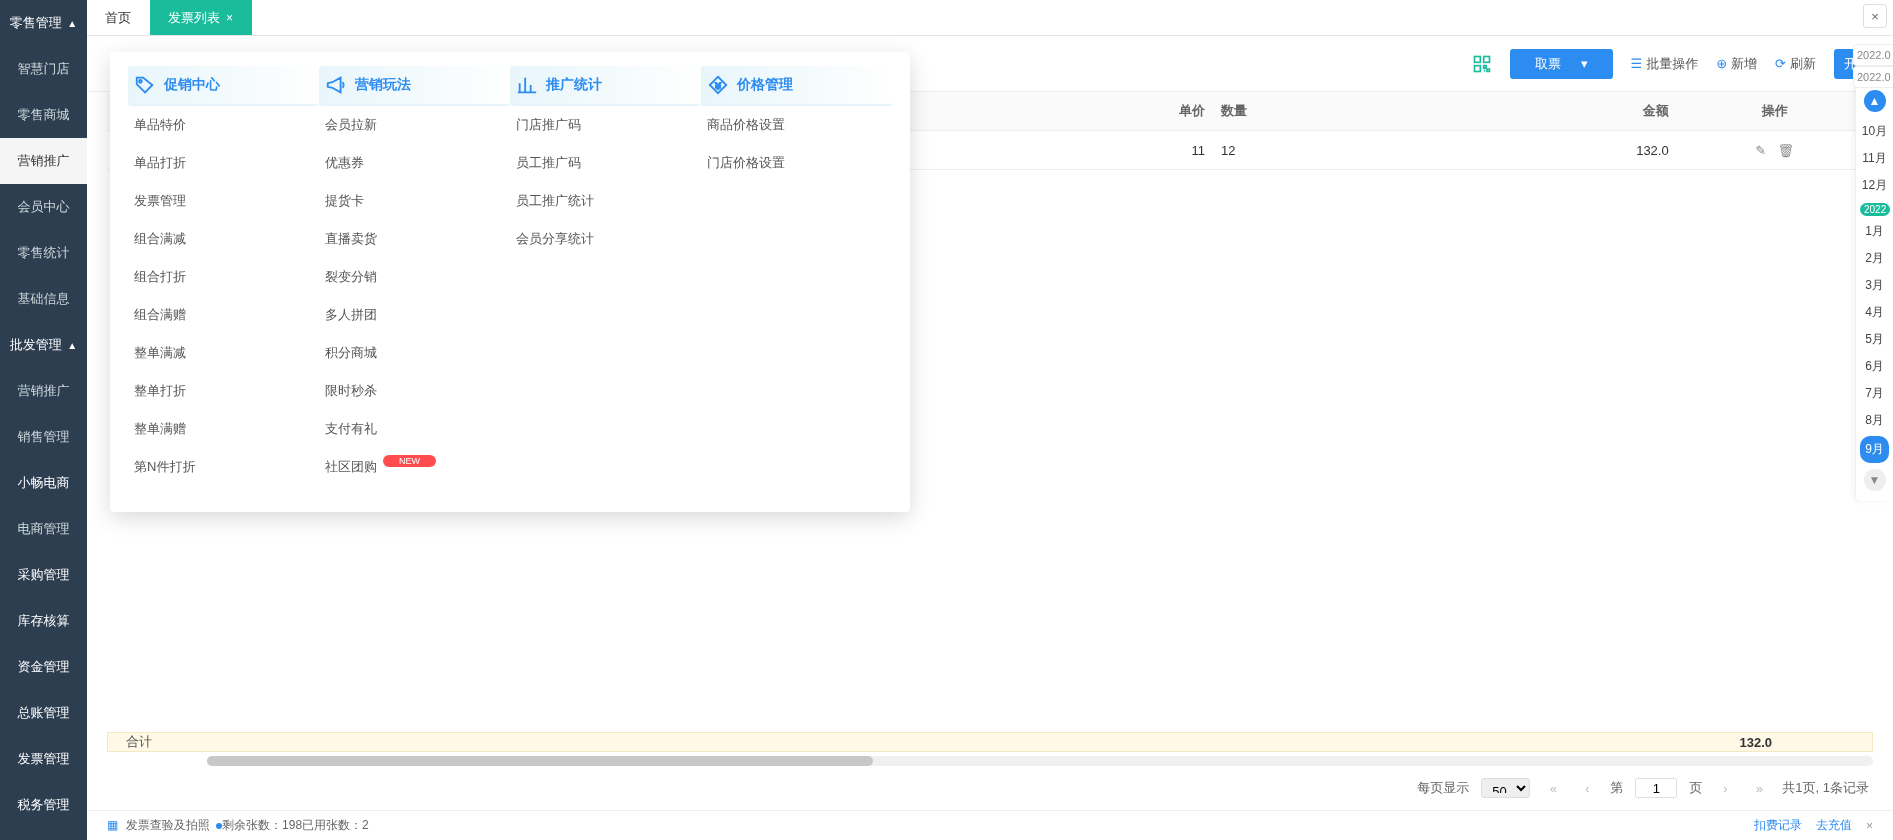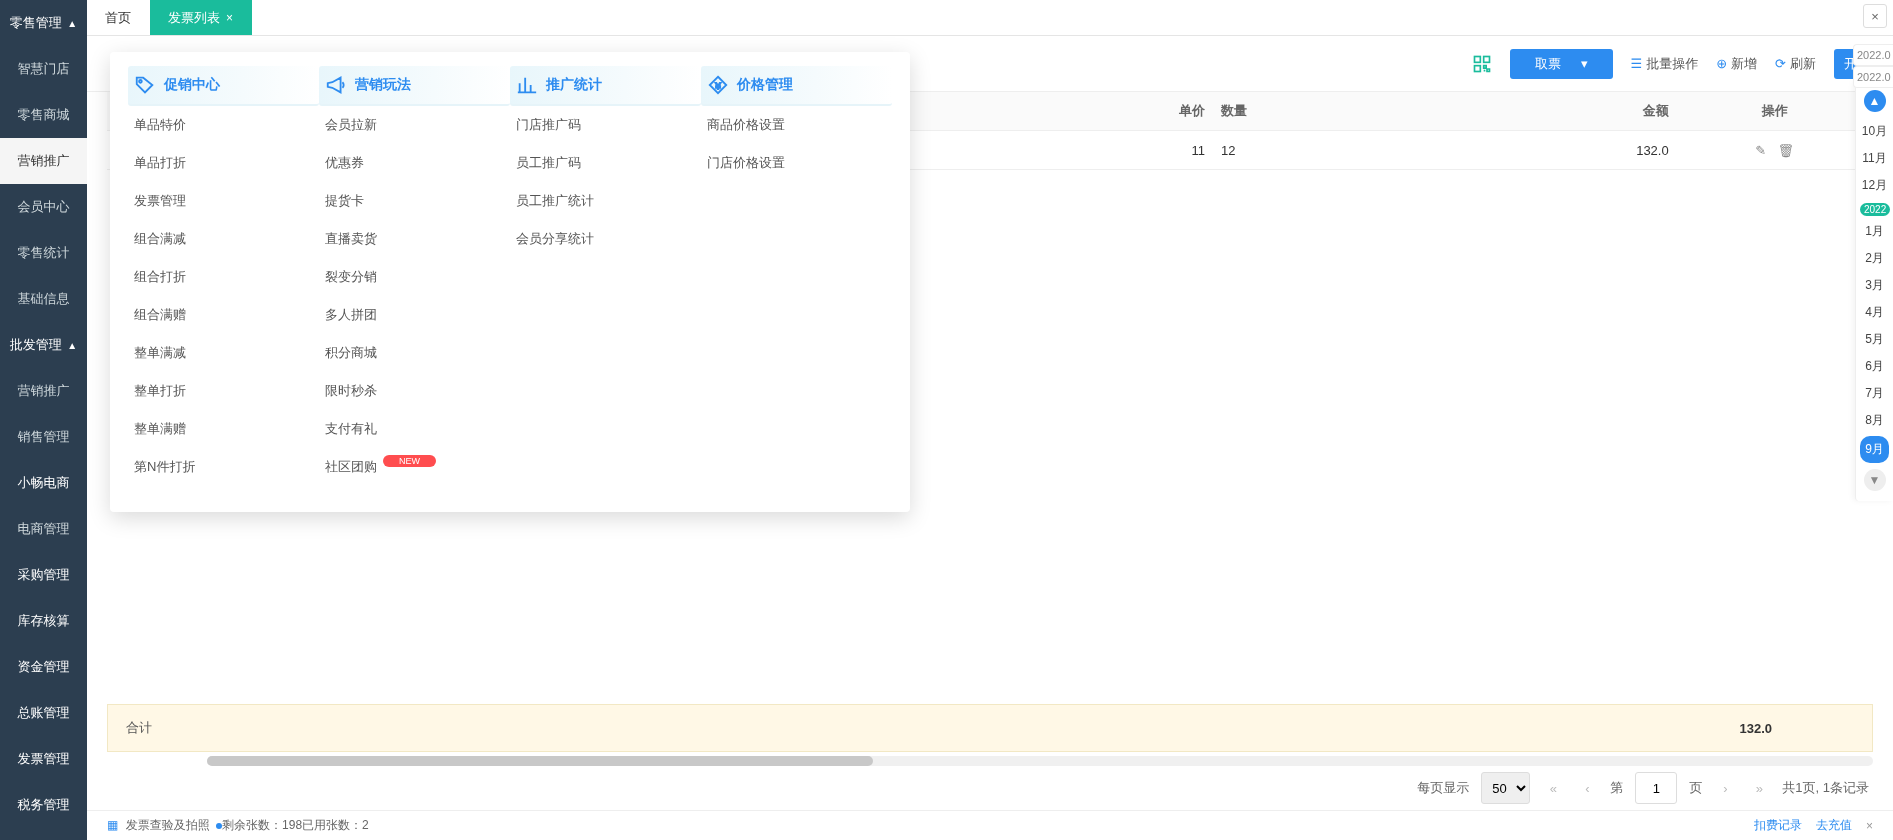--- a/index.html
+++ b/index.html
@@ -207,21 +207,21 @@
     background: #fafafa;
     color: #666;
     font-weight: 600;
   }
   table.data td.num { text-align: right; }
   .row-actions span { cursor: pointer; color: #888; margin: 0 4px; }
 
   
   .totals {
     margin: 0 20px;
-    height: 48px;
+    height: 20px;
     background: #fff8e6;
     border: 1px solid #f2e8c4;
     display: flex;
     align-items: center;
     font-size: 13px;
   }
   .totals .lbl { padding-left: 18px; color: #555; flex: 0 0 100px; }
   .totals .amt { margin-left: auto; padding-right: 100px; color: #333; font-weight: 600; }
 
   .hscroll {
@@ -246,21 +246,21 @@
     justify-content: flex-end;
     gap: 12px;
     padding: 0 24px;
     color: #666;
   }
   .pagination select, .pagination input {
     border: 1px solid #ddd;
     border-radius: 3px;
     padding: 4px 6px;
     font-size: 13px;
-    height: 32px;
+    height: 20px;
   }
   .pagination input { width: 42px; text-align: center; }
   .pagination .pgbtn {
     width: 22px; height: 22px;
     display: flex; align-items:center; justify-content:center;
     color: #bbb;
     cursor: pointer;
   }
 
   

